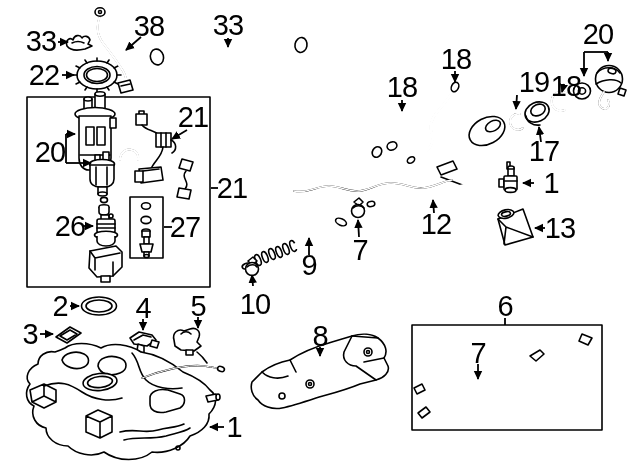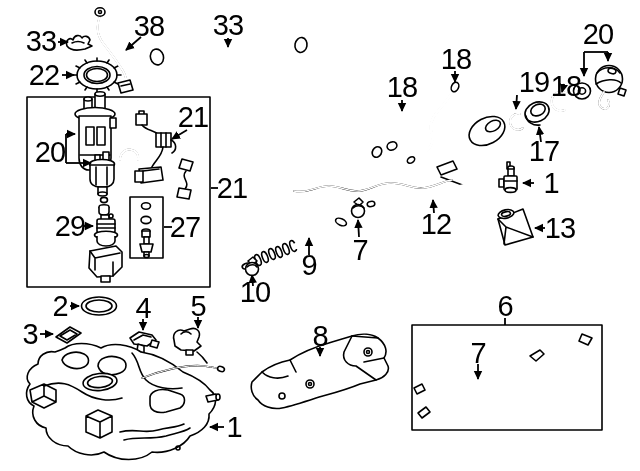--- a/index.html
+++ b/index.html
@@ -378,34 +378,34 @@
 
 <div class="co" style="left:234px;top:427px">1</div>
 <div class="co" style="left:60px;top:306px">2</div>
 <div class="co" style="left:30px;top:334px">3</div>
 <div class="co" style="left:143px;top:308px">4</div>
 <div class="co" style="left:198px;top:306px">5</div>
 <div class="co" style="left:505px;top:306px">6</div>
 <div class="co" style="left:478px;top:353px">7</div>
 <div class="co" style="left:320px;top:336px">8</div>
 <div class="co" style="left:309px;top:265px">9</div>
-<div class="co" style="left:255px;top:292px">10</div>
+<div class="co" style="left:255px;top:304px">10</div>
 <div class="co" style="left:360px;top:250px">7</div>
 <div class="co" style="left:436px;top:224px">12</div>
 <div class="co" style="left:560px;top:228px">13</div>
 <div class="co" style="left:551px;top:183px">1</div>
 <div class="co" style="left:456px;top:59px">18</div>
 <div class="co" style="left:402px;top:87px">18</div>
 <div class="co" style="left:544px;top:151px">17</div>
 <div class="co" style="left:566px;top:86px">18</div>
 <div class="co" style="left:534px;top:82px">19</div>
 <div class="co" style="left:598px;top:34px">20</div>
 <div class="co" style="left:232px;top:188px">21</div>
 <div class="co" style="left:44px;top:75px">22</div>
 <div class="co" style="left:41px;top:41px">33</div>
 <div class="co" style="left:149px;top:26px">38</div>
 <div class="co" style="left:50px;top:152px">20</div>
-<div class="co" style="left:70px;top:226px">29</div>
+<div class="co" style="left:70px;top:226px">26</div>
 <div class="co" style="left:185px;top:227px">27</div>
 <div class="co" style="left:193px;top:117px">21</div>
 <div class="co" style="left:228px;top:25px">33</div>
 
 </div>
 
 </body></html>

